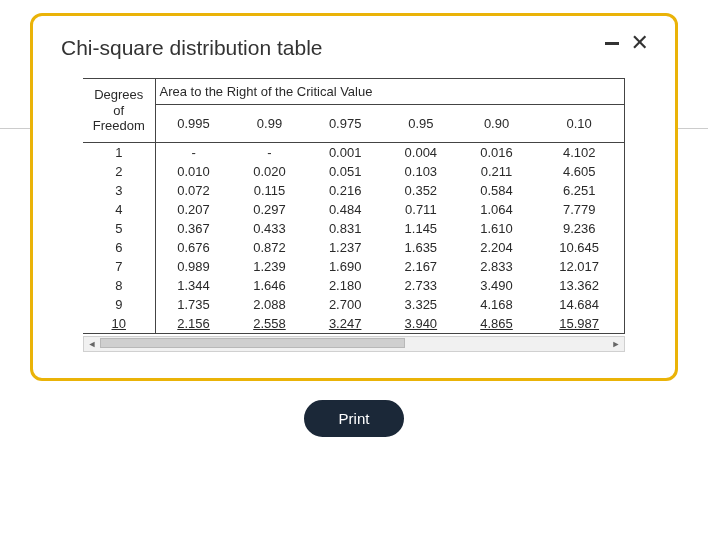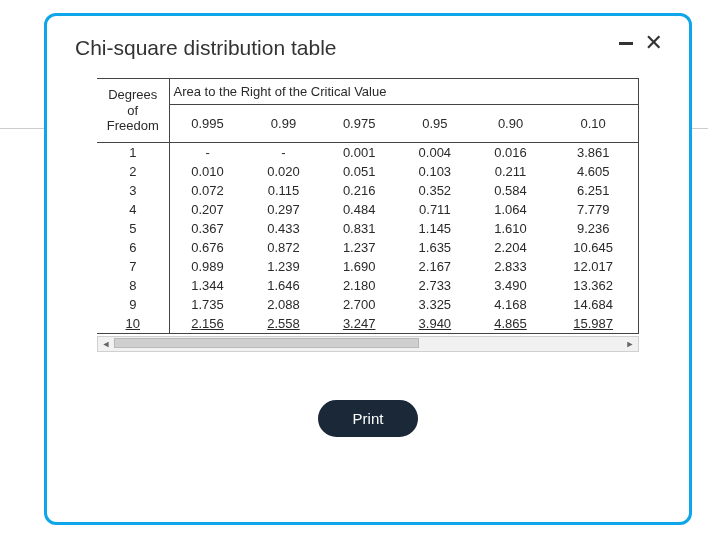--- a/index.html
+++ b/index.html
@@ -21,25 +21,25 @@
       top: 128px;
       left: 0;
       right: 0;
       height: 1px;
       background: #ccc;
     }
 
     .modal {
       position: absolute;
       top: 13px;
-      left: 44px;
+      left: 30px;
       width: 648px;
-      height: 512px;
+      height: 368px;
       background: #fff;
-      border: 3px solid #0ea5e9;
+      border: 3px solid #eab308;
       border-radius: 12px;
       padding: 20px 28px 24px 28px;
     }
 
     .modal-header {
       position: relative;
       margin-bottom: 18px;
     }
 
     .title {
@@ -238,21 +238,21 @@
             </tr>
         </thead>
         <tbody class="data-body" id="data-body">
             <tr>
               <td class="df-cell">1</td>
               <td>-</td>
               <td>-</td>
               <td>0.001</td>
               <td>0.004</td>
               <td>0.016</td>
-              <td class="last-cell">3.861</td>
+              <td class="last-cell">4.102</td>
             </tr>
             <tr>
               <td class="df-cell">2</td>
               <td>0.010</td>
               <td>0.020</td>
               <td>0.051</td>
               <td>0.103</td>
               <td>0.211</td>
               <td class="last-cell">4.605</td>
             </tr>

